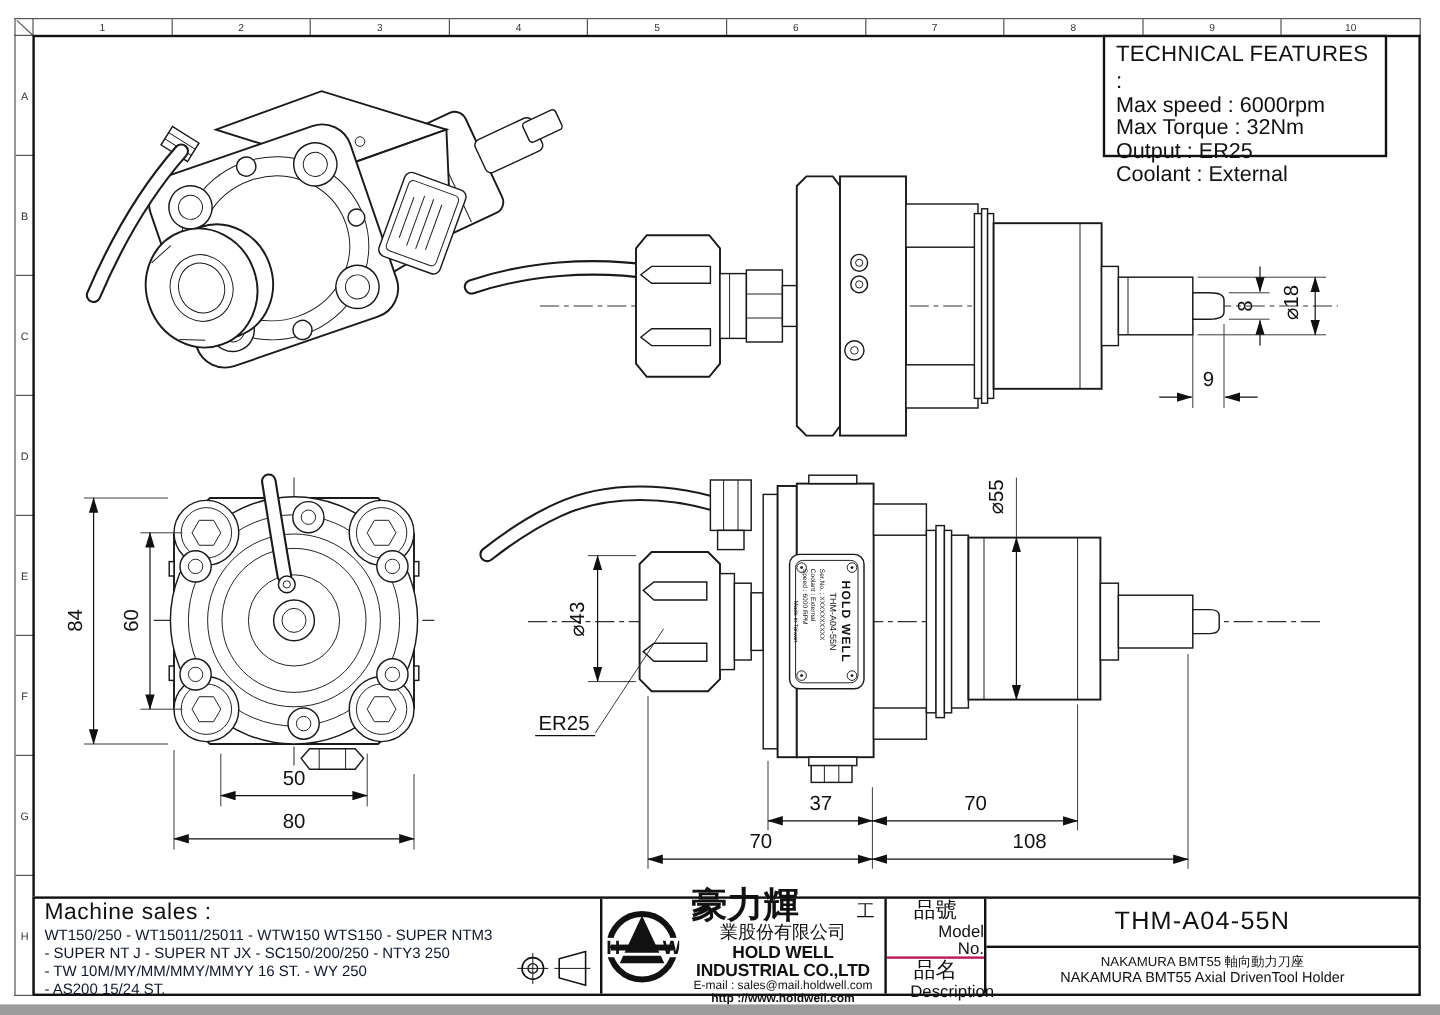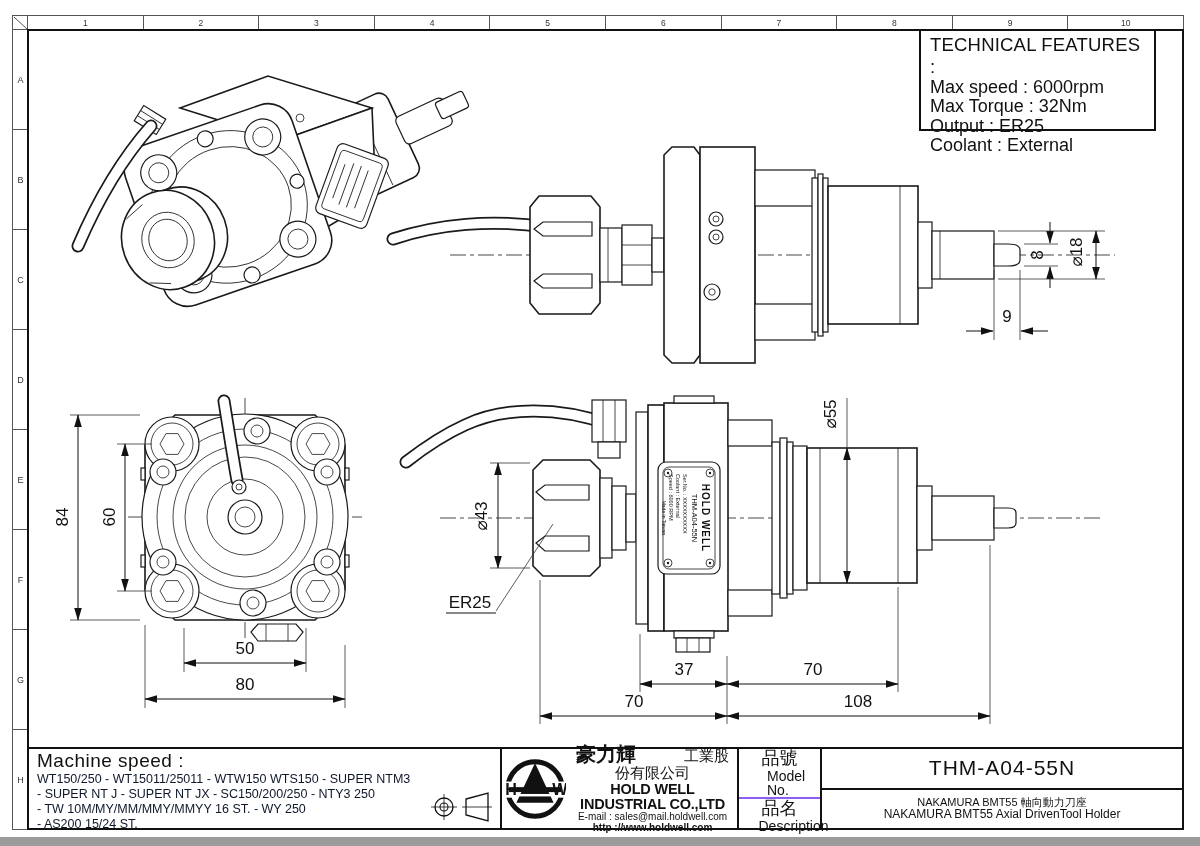--- a/index.html
+++ b/index.html
@@ -29,28 +29,28 @@
   
   .bottom{position:absolute;left:27px;top:747px;width:1157px;height:83px;border:2px solid #111;
           border-top:2px solid #111;box-sizing:border-box;display:flex;background:#fff;}
   .machine{width:473px;border-right:2px solid #111;box-sizing:border-box;padding:1px 8px;position:relative;}
   .machine .mt-title{font-size:19px;letter-spacing:.5px;}
   .machine .mt-line{display:block;font-size:12.5px;line-height:1.2;color:#0f172a;}
   .projsym{position:absolute;right:6px;bottom:4px;}
   .company{width:237px;border-right:2px solid #111;box-sizing:border-box;display:flex;
            align-items:center;padding:2px 2px;gap:4px;}
   .cotext{flex:1;text-align:center;line-height:1.05;}
-  .cozh{font-size:20px;font-weight:bold;}
+  .cozh{font-size:30px;font-weight:bold;}
   .cozh2{font-size:15px;font-weight:normal;margin-left:48px;}
   .coen{font-size:14.5px;font-weight:bold;letter-spacing:-.2px;}
   .comail{font-size:10px;}
   .coweb{font-size:10px;font-weight:bold;}
   .labels{width:83px;border-right:2px solid #111;box-sizing:border-box;display:flex;flex-direction:column;}
   .labels .cell{flex:1;display:flex;flex-direction:column;align-items:center;justify-content:center;line-height:1;}
-  .labels .cell:first-child{border-bottom:2px solid #8b5cf6;}
+  .labels .cell:first-child{border-bottom:2px solid #be185d;text-align:right;}
   .lzh{font-size:18px;}
   .len{font-size:14px;margin-top:2px;margin-left:28px;}
   .values{flex:1;display:flex;flex-direction:column;}
   .values .cell{flex:1;display:flex;flex-direction:column;align-items:center;justify-content:center;line-height:1.05;}
   .values .cell:first-child{border-bottom:2px solid #111;}
   .vmodel{font-size:21px;letter-spacing:1px;}
   .vzh{font-size:11px;font-weight:normal;}
   .ven{font-size:12px;}
   .screen-bottom{position:absolute;left:0;top:837px;width:1200px;height:9px;background:#9b9b9b;}
   
@@ -417,21 +417,21 @@
     <div>
         <span class="tf-line">Max speed : 6000rpm</span>
         <span class="tf-line">Max Torque : 32Nm</span>
         <span class="tf-line">Output : ER25</span>
         <span class="tf-line">Coolant : External</span>
       </div>
   </div>
 
   <div class="bottom">
     <div class="machine">
-      <div class="mt-title">Machine speed :</div>
+      <div class="mt-title">Machine sales :</div>
       <div>
           <span class="mt-line">WT150/250 - WT15011/25011 - WTW150 WTS150 - SUPER NTM3</span>
           <span class="mt-line">- SUPER NT J - SUPER NT JX - SC150/200/250 - NTY3 250</span>
           <span class="mt-line">- TW 10M/MY/MM/MMY/MMYY 16 ST. - WY 250</span>
           <span class="mt-line">- AS200 15/24 ST.</span>
         </div>
       <svg class="projsym" width="64" height="34" viewBox="0 0 64 34">
         <circle cx="14" cy="17" r="9" fill="none" stroke="#111" stroke-width="1.3"></circle>
         <circle cx="14" cy="17" r="4" fill="none" stroke="#111" stroke-width="1.1"></circle>
         <line x1="1" y1="17" x2="27" y2="17" stroke="#111" stroke-width=".8"></line>

